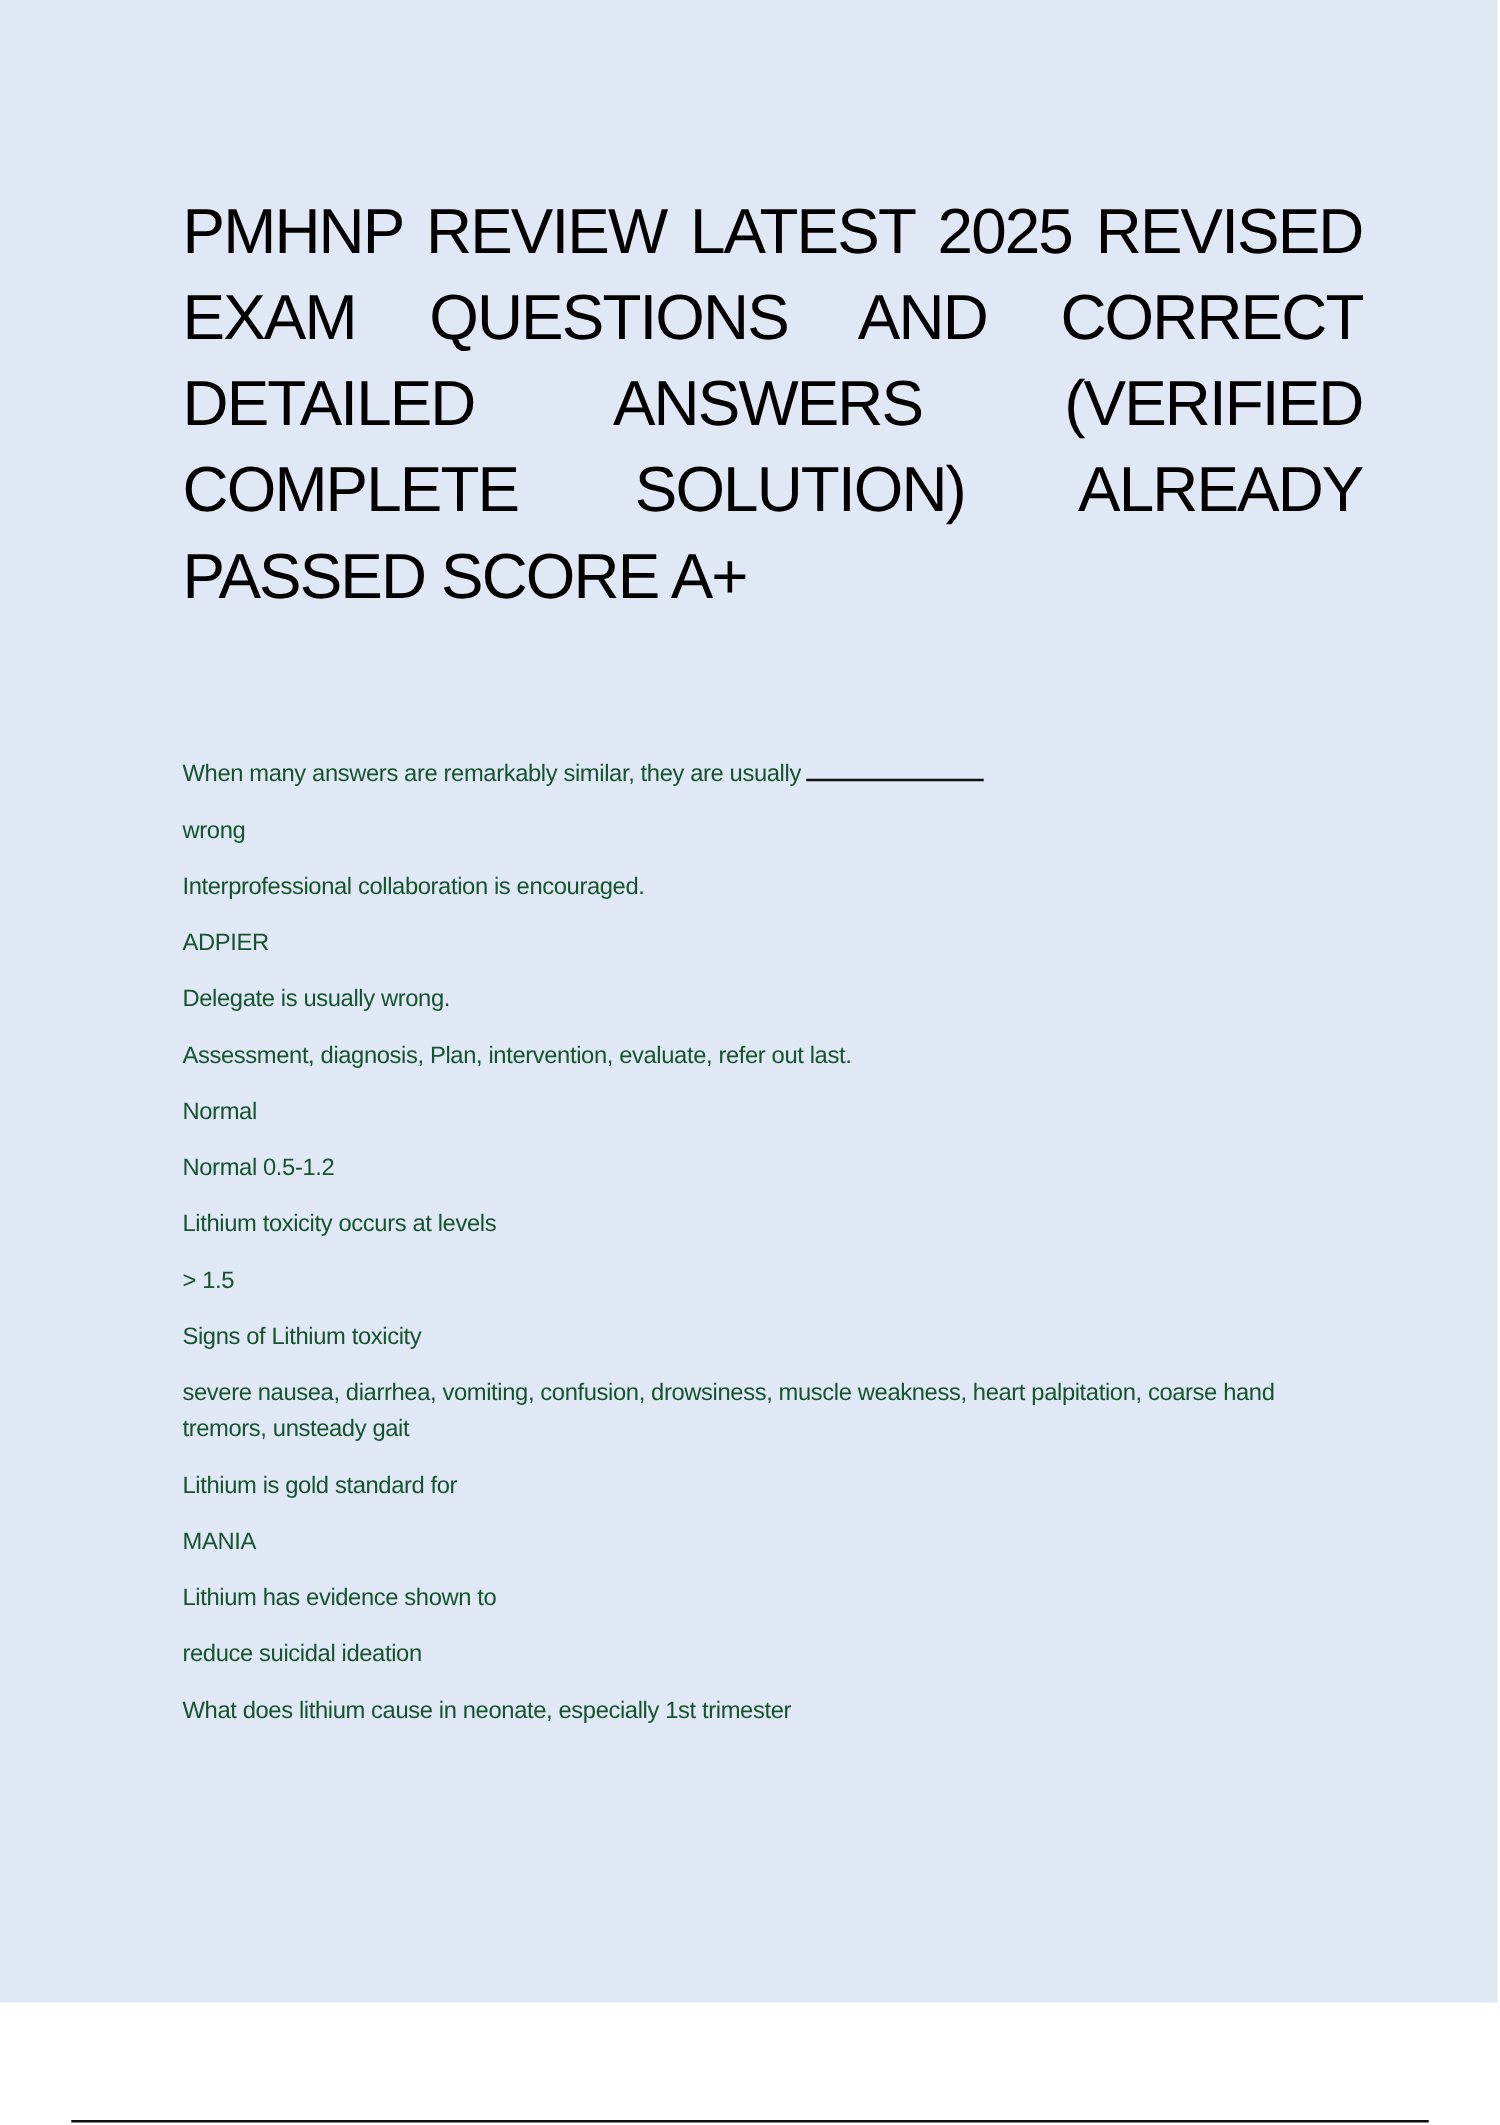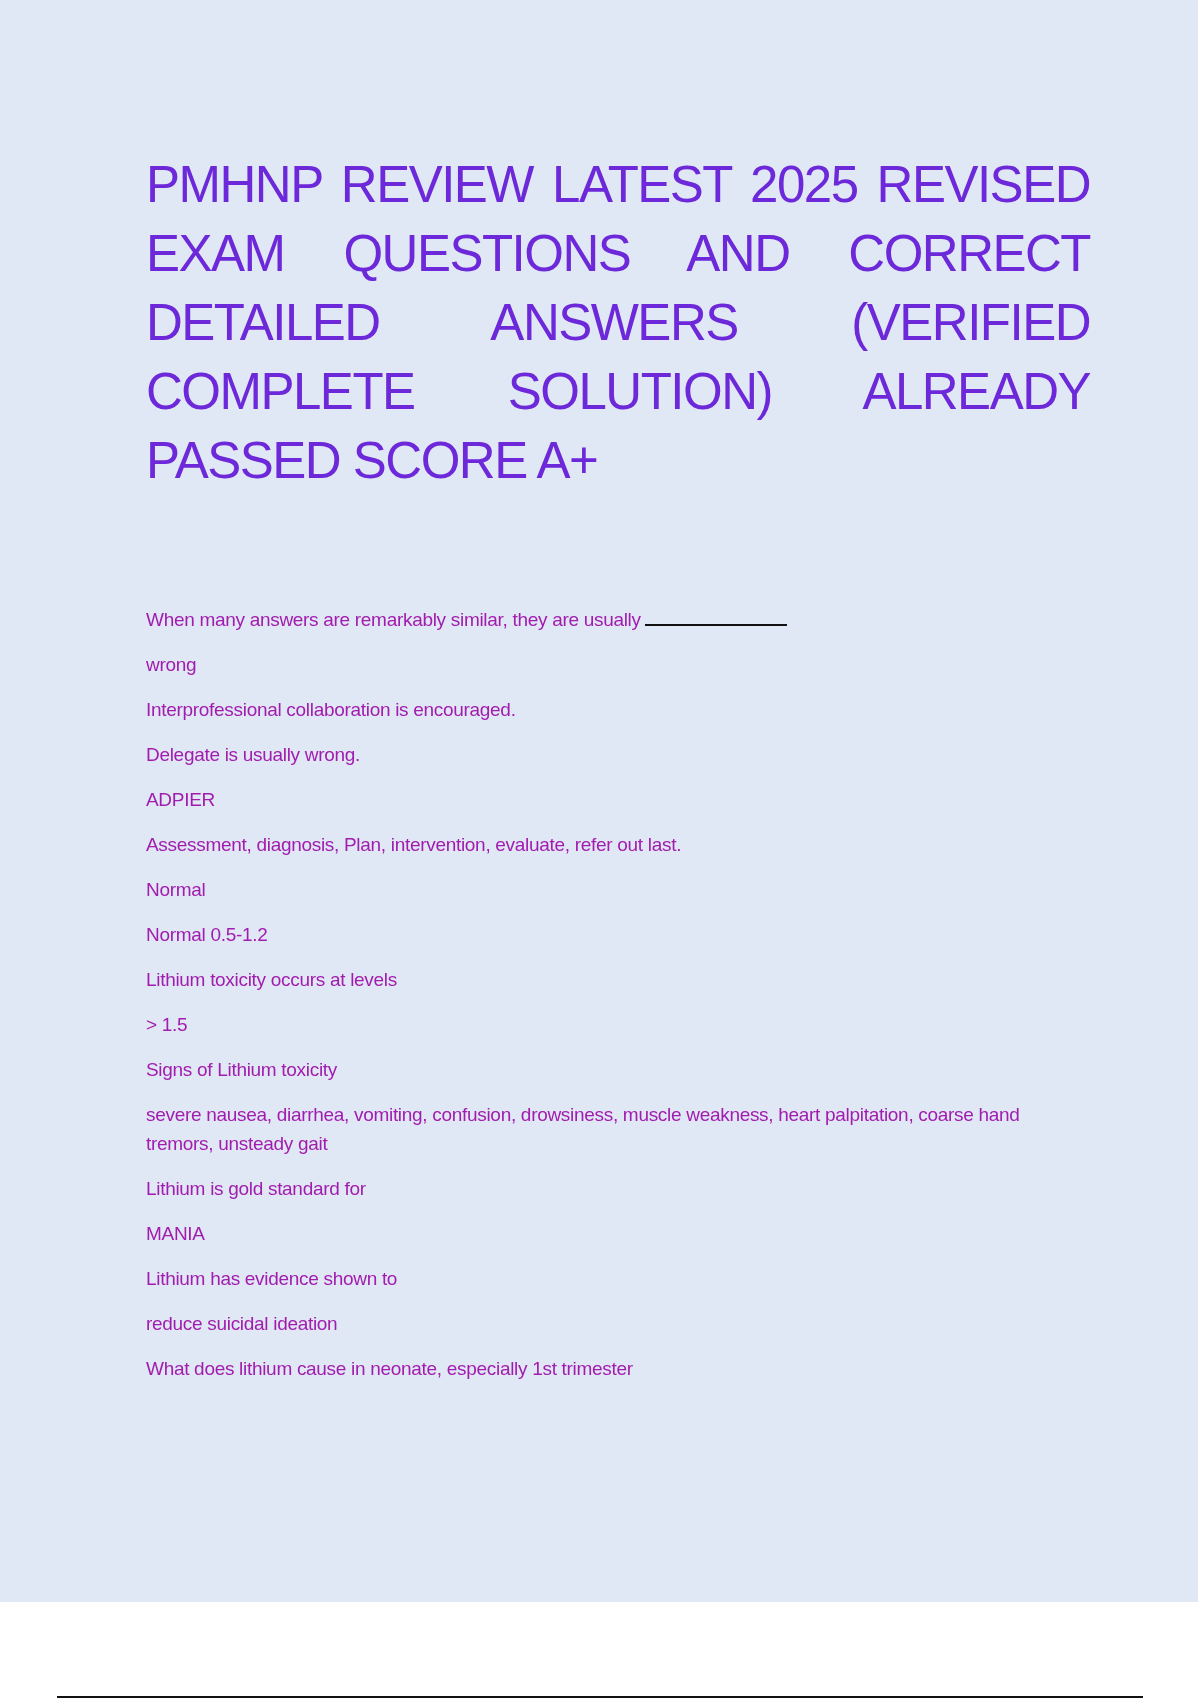--- a/index.html
+++ b/index.html
@@ -28,33 +28,33 @@
       left: 146px;
       top: 150px;
       width: 944px;
       font-size: 51px;
       line-height: 69px;
       letter-spacing: -1.5px;
       text-align: justify;
       text-align-last: left;
       font-weight: normal;
       margin: 0;
-      color: #6d28d9;
+      color: #000000;
     }
     .content {
       position: absolute;
       left: 146px;
       top: 605px;
       width: 940px;
     }
     .line {
       font-size: 19px;
       line-height: 29px;
       margin: 0 0 16px 0;
-      color: #a21caf;
+      color: #14532d;
       letter-spacing: -0.3px;
       white-space: pre-wrap;
     }
     .line.tight { margin-bottom: 0; }
     .blank {
       display: inline-block;
       width: 142px;
       border-bottom: 2px solid #111;
       height: 18px;
       vertical-align: baseline;
@@ -72,22 +72,22 @@
 </head>
 <body>
 
 <div class="page-bg">
   <h1 class="title">PMHNP REVIEW LATEST 2025 REVISED EXAM QUESTIONS AND CORRECT DETAILED ANSWERS (VERIFIED COMPLETE SOLUTION) ALREADY PASSED SCORE A+</h1>
 
   <div class="content">
     <p class="line"><span>When many answers are remarkably similar, they are usually</span><span class="blank"></span></p>
     <p class="line">wrong</p>
     <p class="line">Interprofessional collaboration is encouraged.</p>
+    <p class="line">ADPIER</p>
     <p class="line">Delegate is usually wrong.</p>
-    <p class="line">ADPIER</p>
     <p class="line">Assessment, diagnosis, Plan, intervention, evaluate, refer out last.</p>
     <p class="line">Normal</p>
     <p class="line">Normal 0.5-1.2</p>
     <p class="line">Lithium toxicity occurs at levels</p>
     <p class="line">&gt; 1.5</p>
     <p class="line">Signs of Lithium toxicity</p>
     <p class="line">severe nausea, diarrhea, vomiting, confusion, drowsiness, muscle weakness, heart palpitation, coarse hand tremors, unsteady gait</p>
     <p class="line">Lithium is gold standard for</p>
     <p class="line">MANIA</p>
     <p class="line">Lithium has evidence shown to</p>

